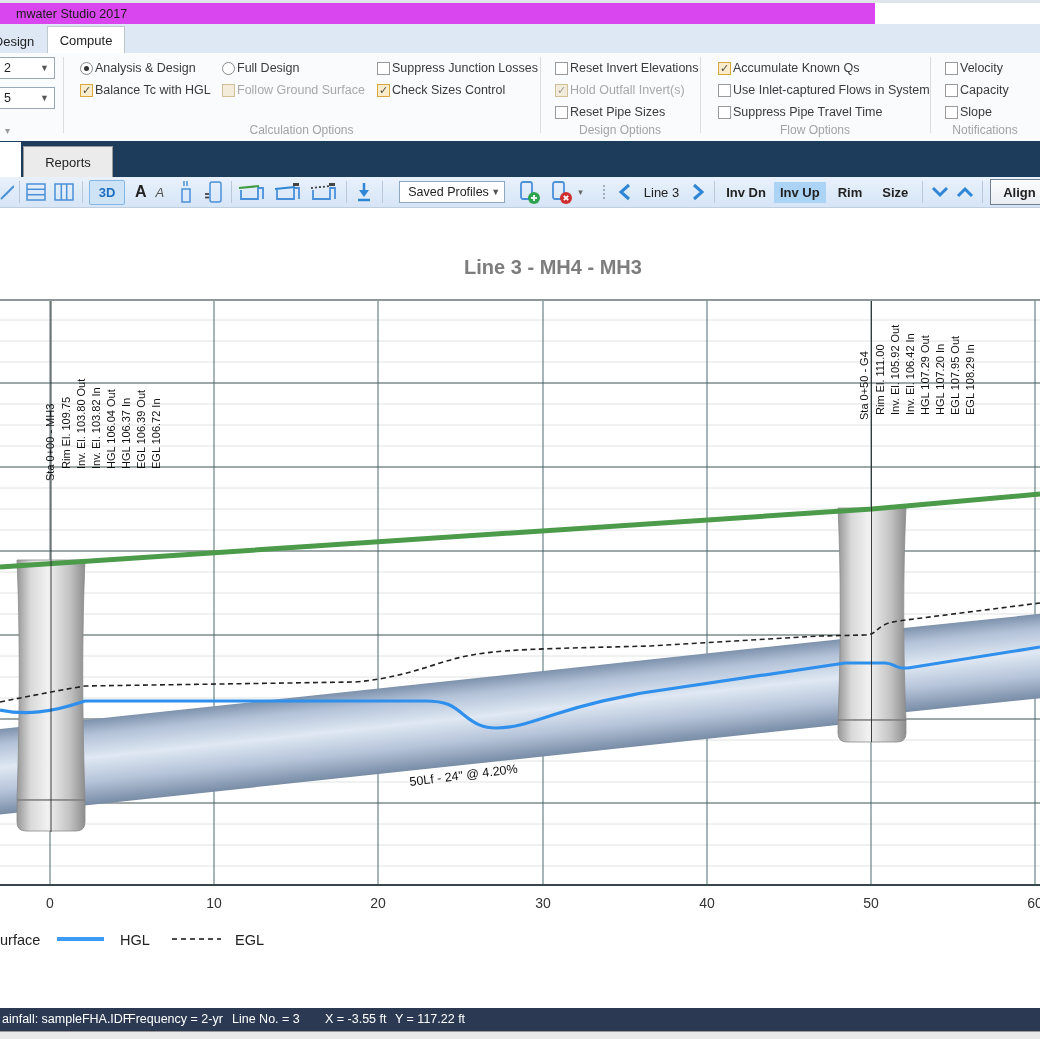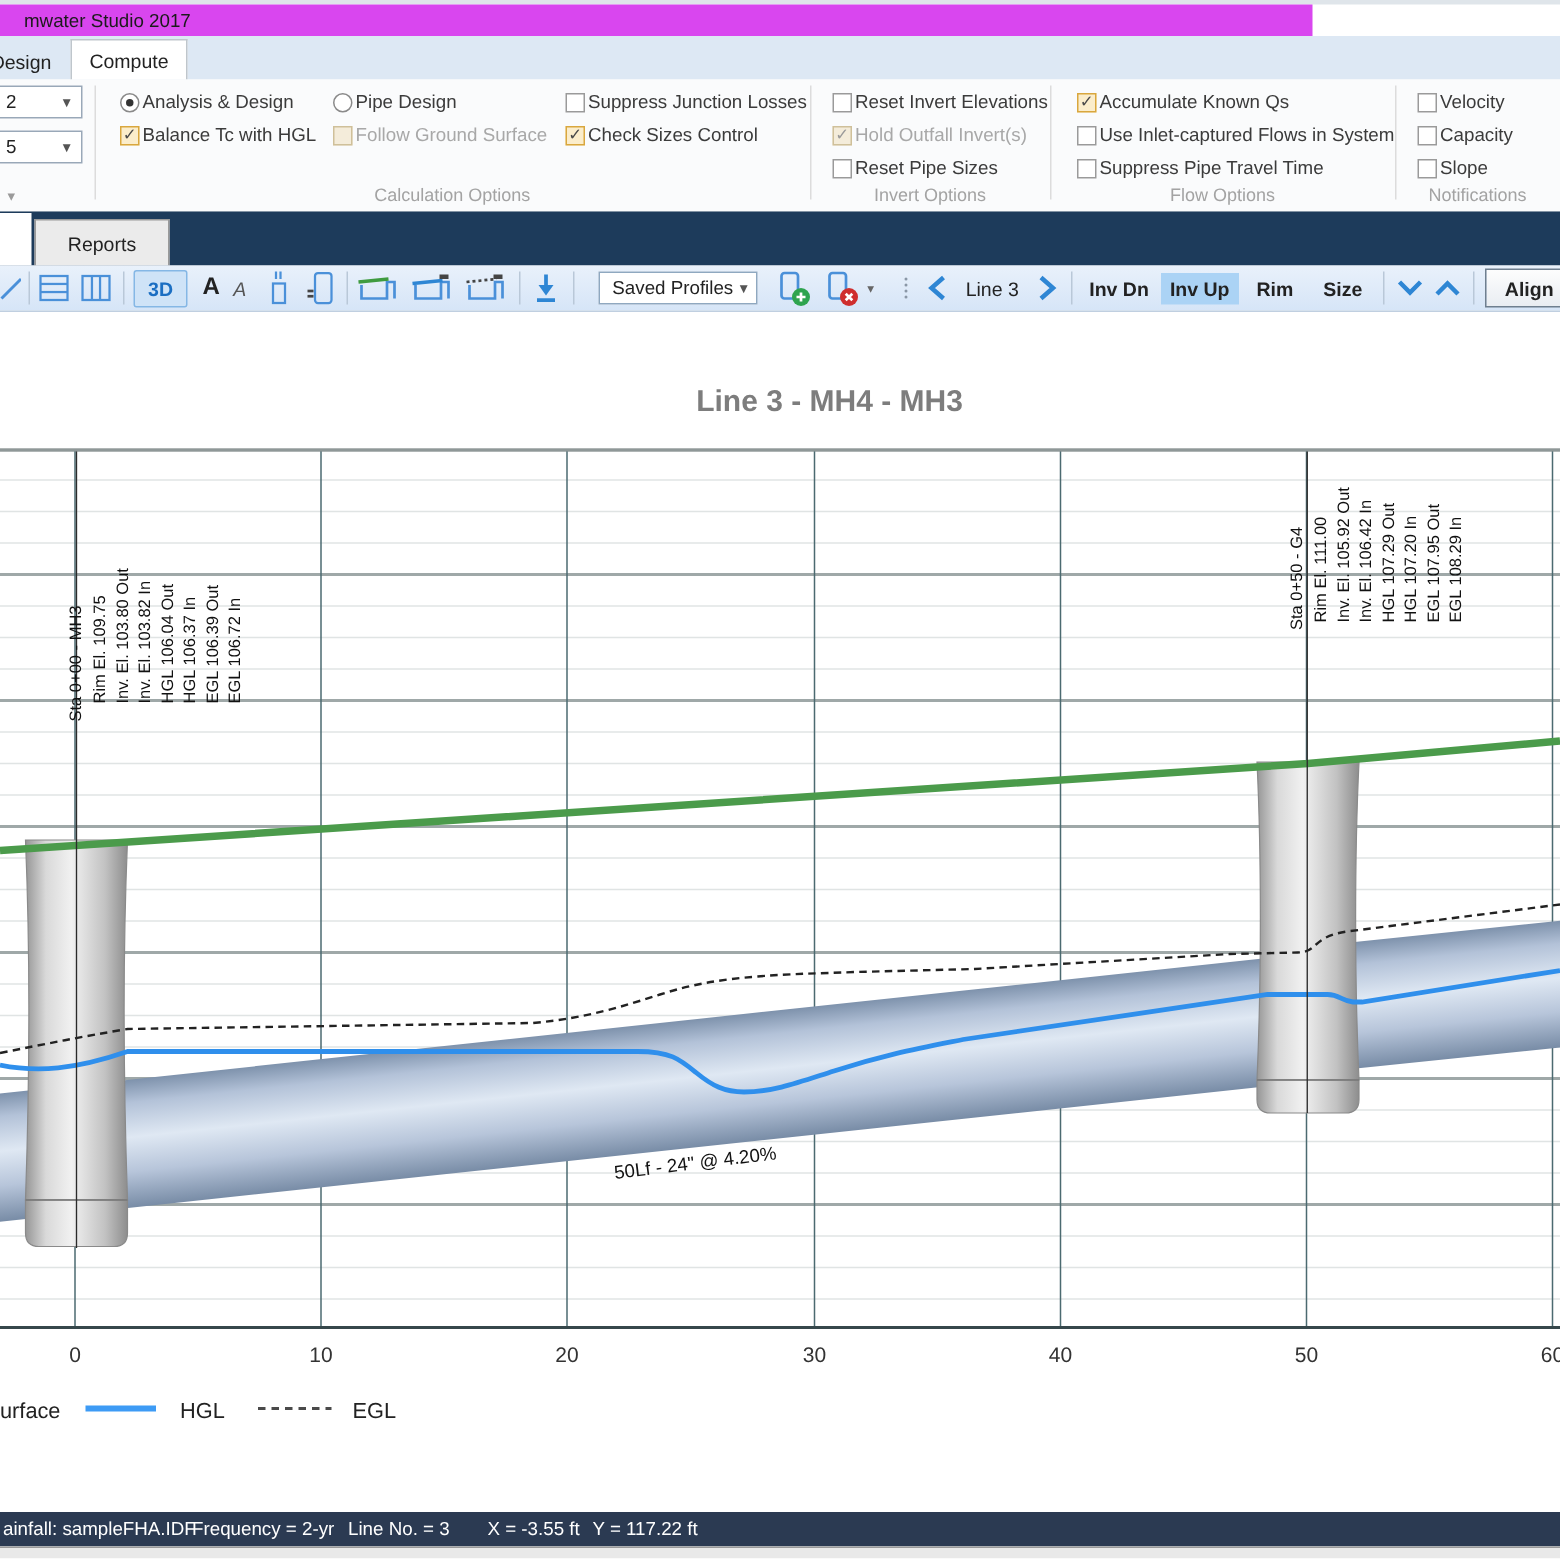--- a/index.html
+++ b/index.html
@@ -110,21 +110,21 @@
   <div class="rsep" style="left:540px;"></div>
   <div class="rsep" style="left:700px;"></div>
   <div class="rsep" style="left:930px;"></div>
 
   <div class="opt" style="left:80px;top:6px;">
     <span class="radio on"></span>
     <span>Analysis &amp; Design</span>
   </div>
   <div class="opt" style="left:222px;top:6px;">
     <span class="radio"></span>
-    <span>Pipe Design</span>
+    <span>Full Design</span>
   </div>
   <div class="opt" style="left:377px;top:6px;">
     <span class="cb"></span>
     <span>Suppress Junction Losses</span>
   </div>
   <div class="opt" style="left:555px;top:6px;">
     <span class="cb"></span>
     <span>Reset Invert Elevations</span>
   </div>
   <div class="opt" style="left:718px;top:6px;">
@@ -168,21 +168,21 @@
   <div class="opt" style="left:718px;top:50px;">
     <span class="cb"></span>
     <span>Suppress Pipe Travel Time</span>
   </div>
   <div class="opt" style="left:945px;top:50px;">
     <span class="cb"></span>
     <span>Slope</span>
   </div>
 
   <div class="grplabel" style="left:63px;width:477px;text-align:center;">Calculation Options</div>
-  <div class="grplabel" style="left:540px;width:160px;">Invert Options</div>
+  <div class="grplabel" style="left:540px;width:160px;">Design Options</div>
   <div class="grplabel" style="left:700px;width:230px;">Flow Options</div>
   <div class="grplabel" style="left:930px;width:110px;">Notifications</div>
 </div>
 
 <div class="abs docband">
   <div class="doctab-active"></div>
   <div class="doctab">Reports</div>
 </div>
 
 <div class="abs toolbar">

